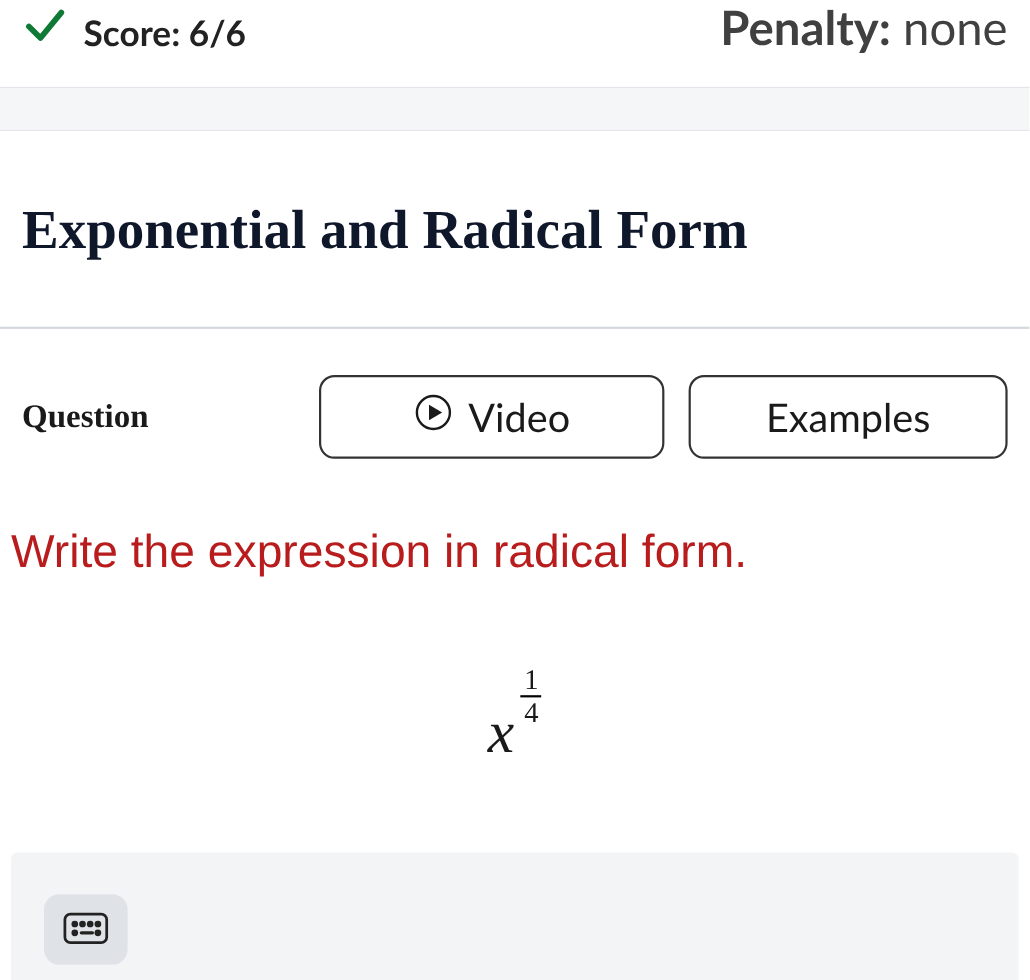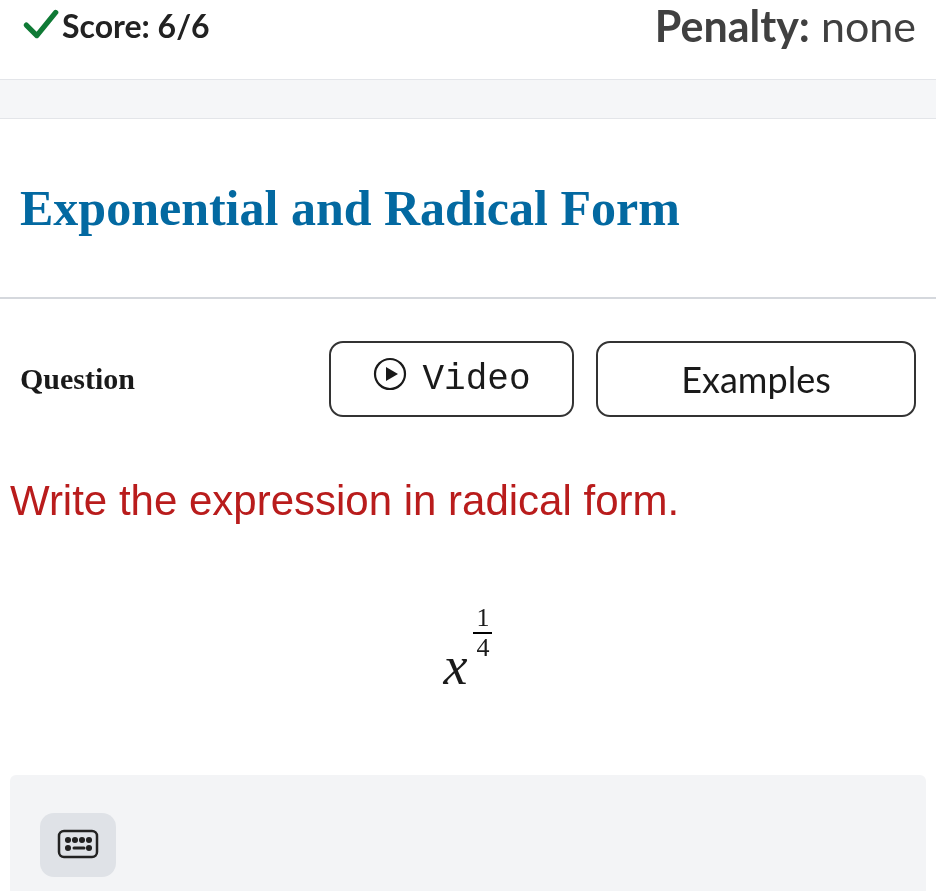--- a/index.html
+++ b/index.html
@@ -10,21 +10,22 @@
       width: 936px;
     }
     .score-row {
       display: flex;
       justify-content: space-between;
       align-items: center;
       padding: 0 20px 28px 20px;
     }
     .score-left {
       display: flex;
-      align-items: center;
+      align-items: flex-end;
+      gap: 14px;
     }
     .check-icon svg {
       width: 42px;
       height: 42px;
       stroke: #0f7a35;
       stroke-width: 5;
       fill: none;
       stroke-linecap: round;
       stroke-linejoin: round;
     }
@@ -48,21 +49,21 @@
       border-bottom: 1px solid #e3e5e9;
     }
     .title-section {
       padding: 60px 20px 60px 20px;
       border-bottom: 2px solid #d5d8dd;
     }
     .topic-title {
       font-family: Georgia, serif;
       font-size: 50px;
       font-weight: 700;
-      color: #0369a1;
+      color: #0f172a;
     }
     .question-row {
       display: flex;
       align-items: center;
       padding: 42px 20px 0 20px;
       gap: 22px;
     }
     .question-heading {
       font-family: Georgia, serif;
       font-size: 30px;
@@ -79,22 +80,22 @@
       border-radius: 14px;
       height: 76px;
       font-family: -apple-system, 'Segoe UI', Lato, sans-serif;
       font-size: 36px;
       font-weight: 400;
       color: #1a1a1a;
       background: #fff;
       cursor: pointer;
       padding: 0 30px;
     }
-    .video-btn { width: 245px; font-family: Liberation Mono, monospace; }
-    .examples-btn { width: 320px; }
+    .video-btn { width: 314px; }
+    .examples-btn { width: 290px; }
     .play-icon svg {
       width: 36px;
       height: 36px;
       stroke: #1a1a1a;
       stroke-width: 2.2;
       fill: none;
     }
     .prompt-text {
       font-family: Liberation Sans, sans-serif;
       font-size: 42px;

